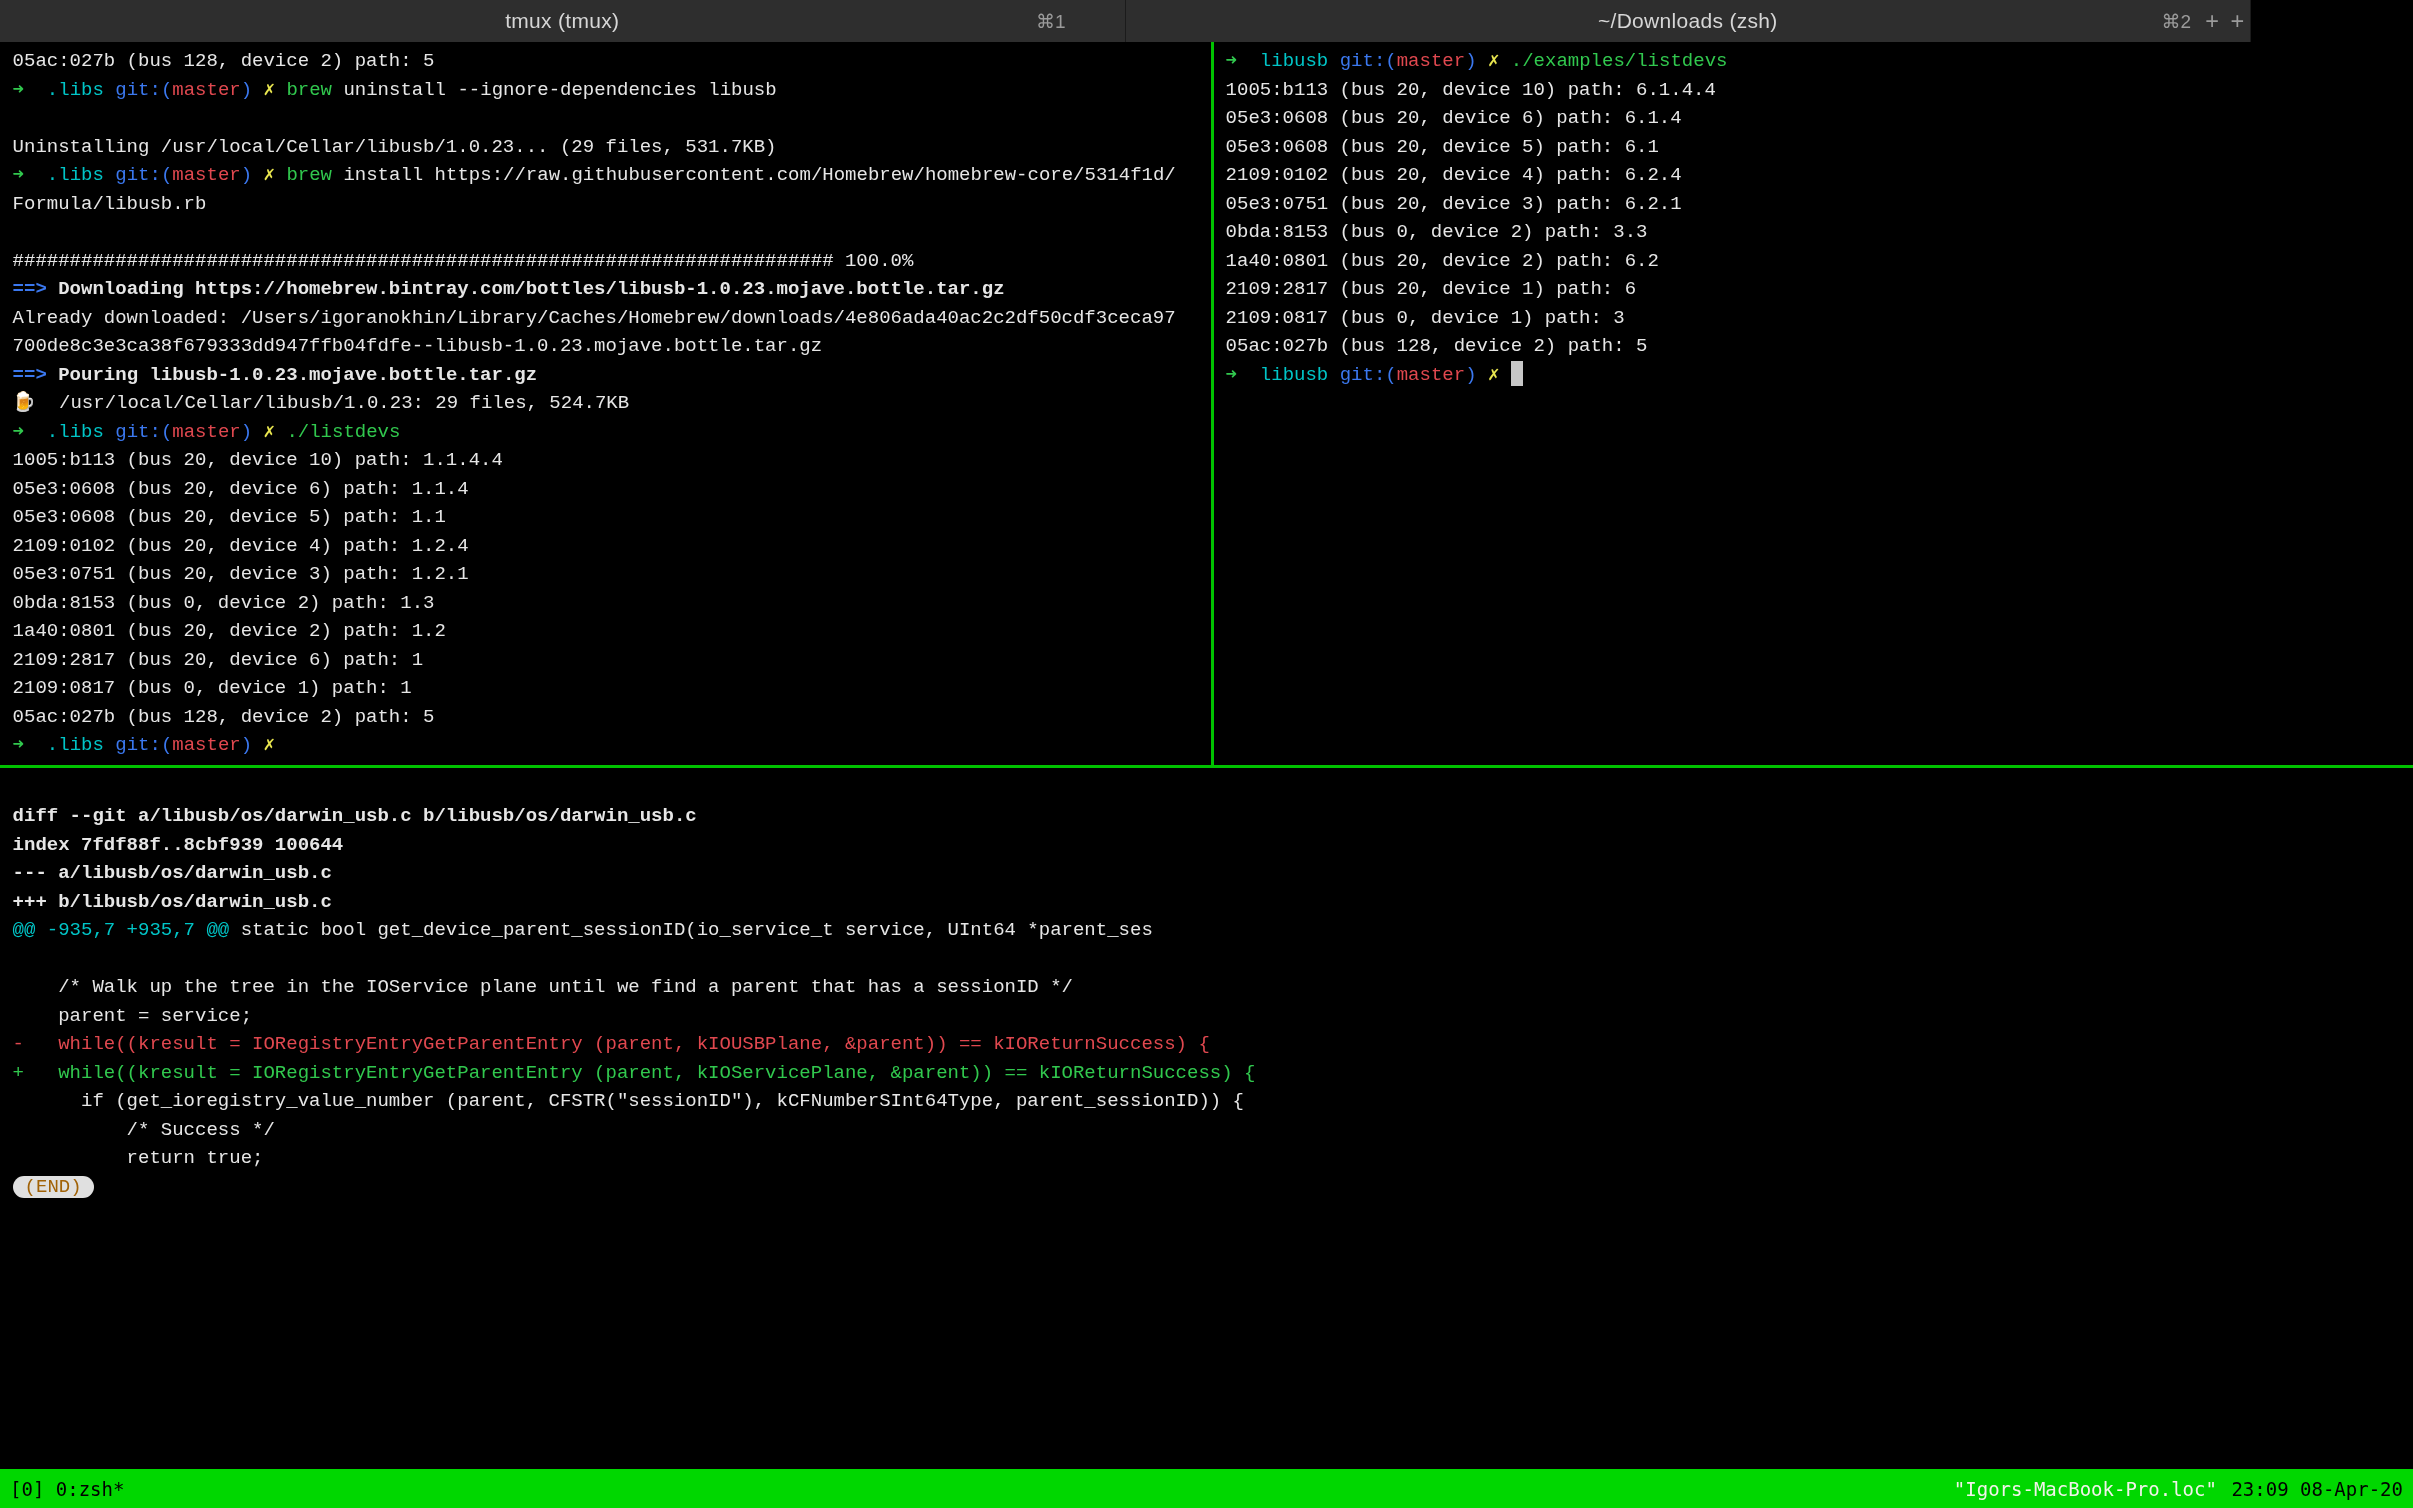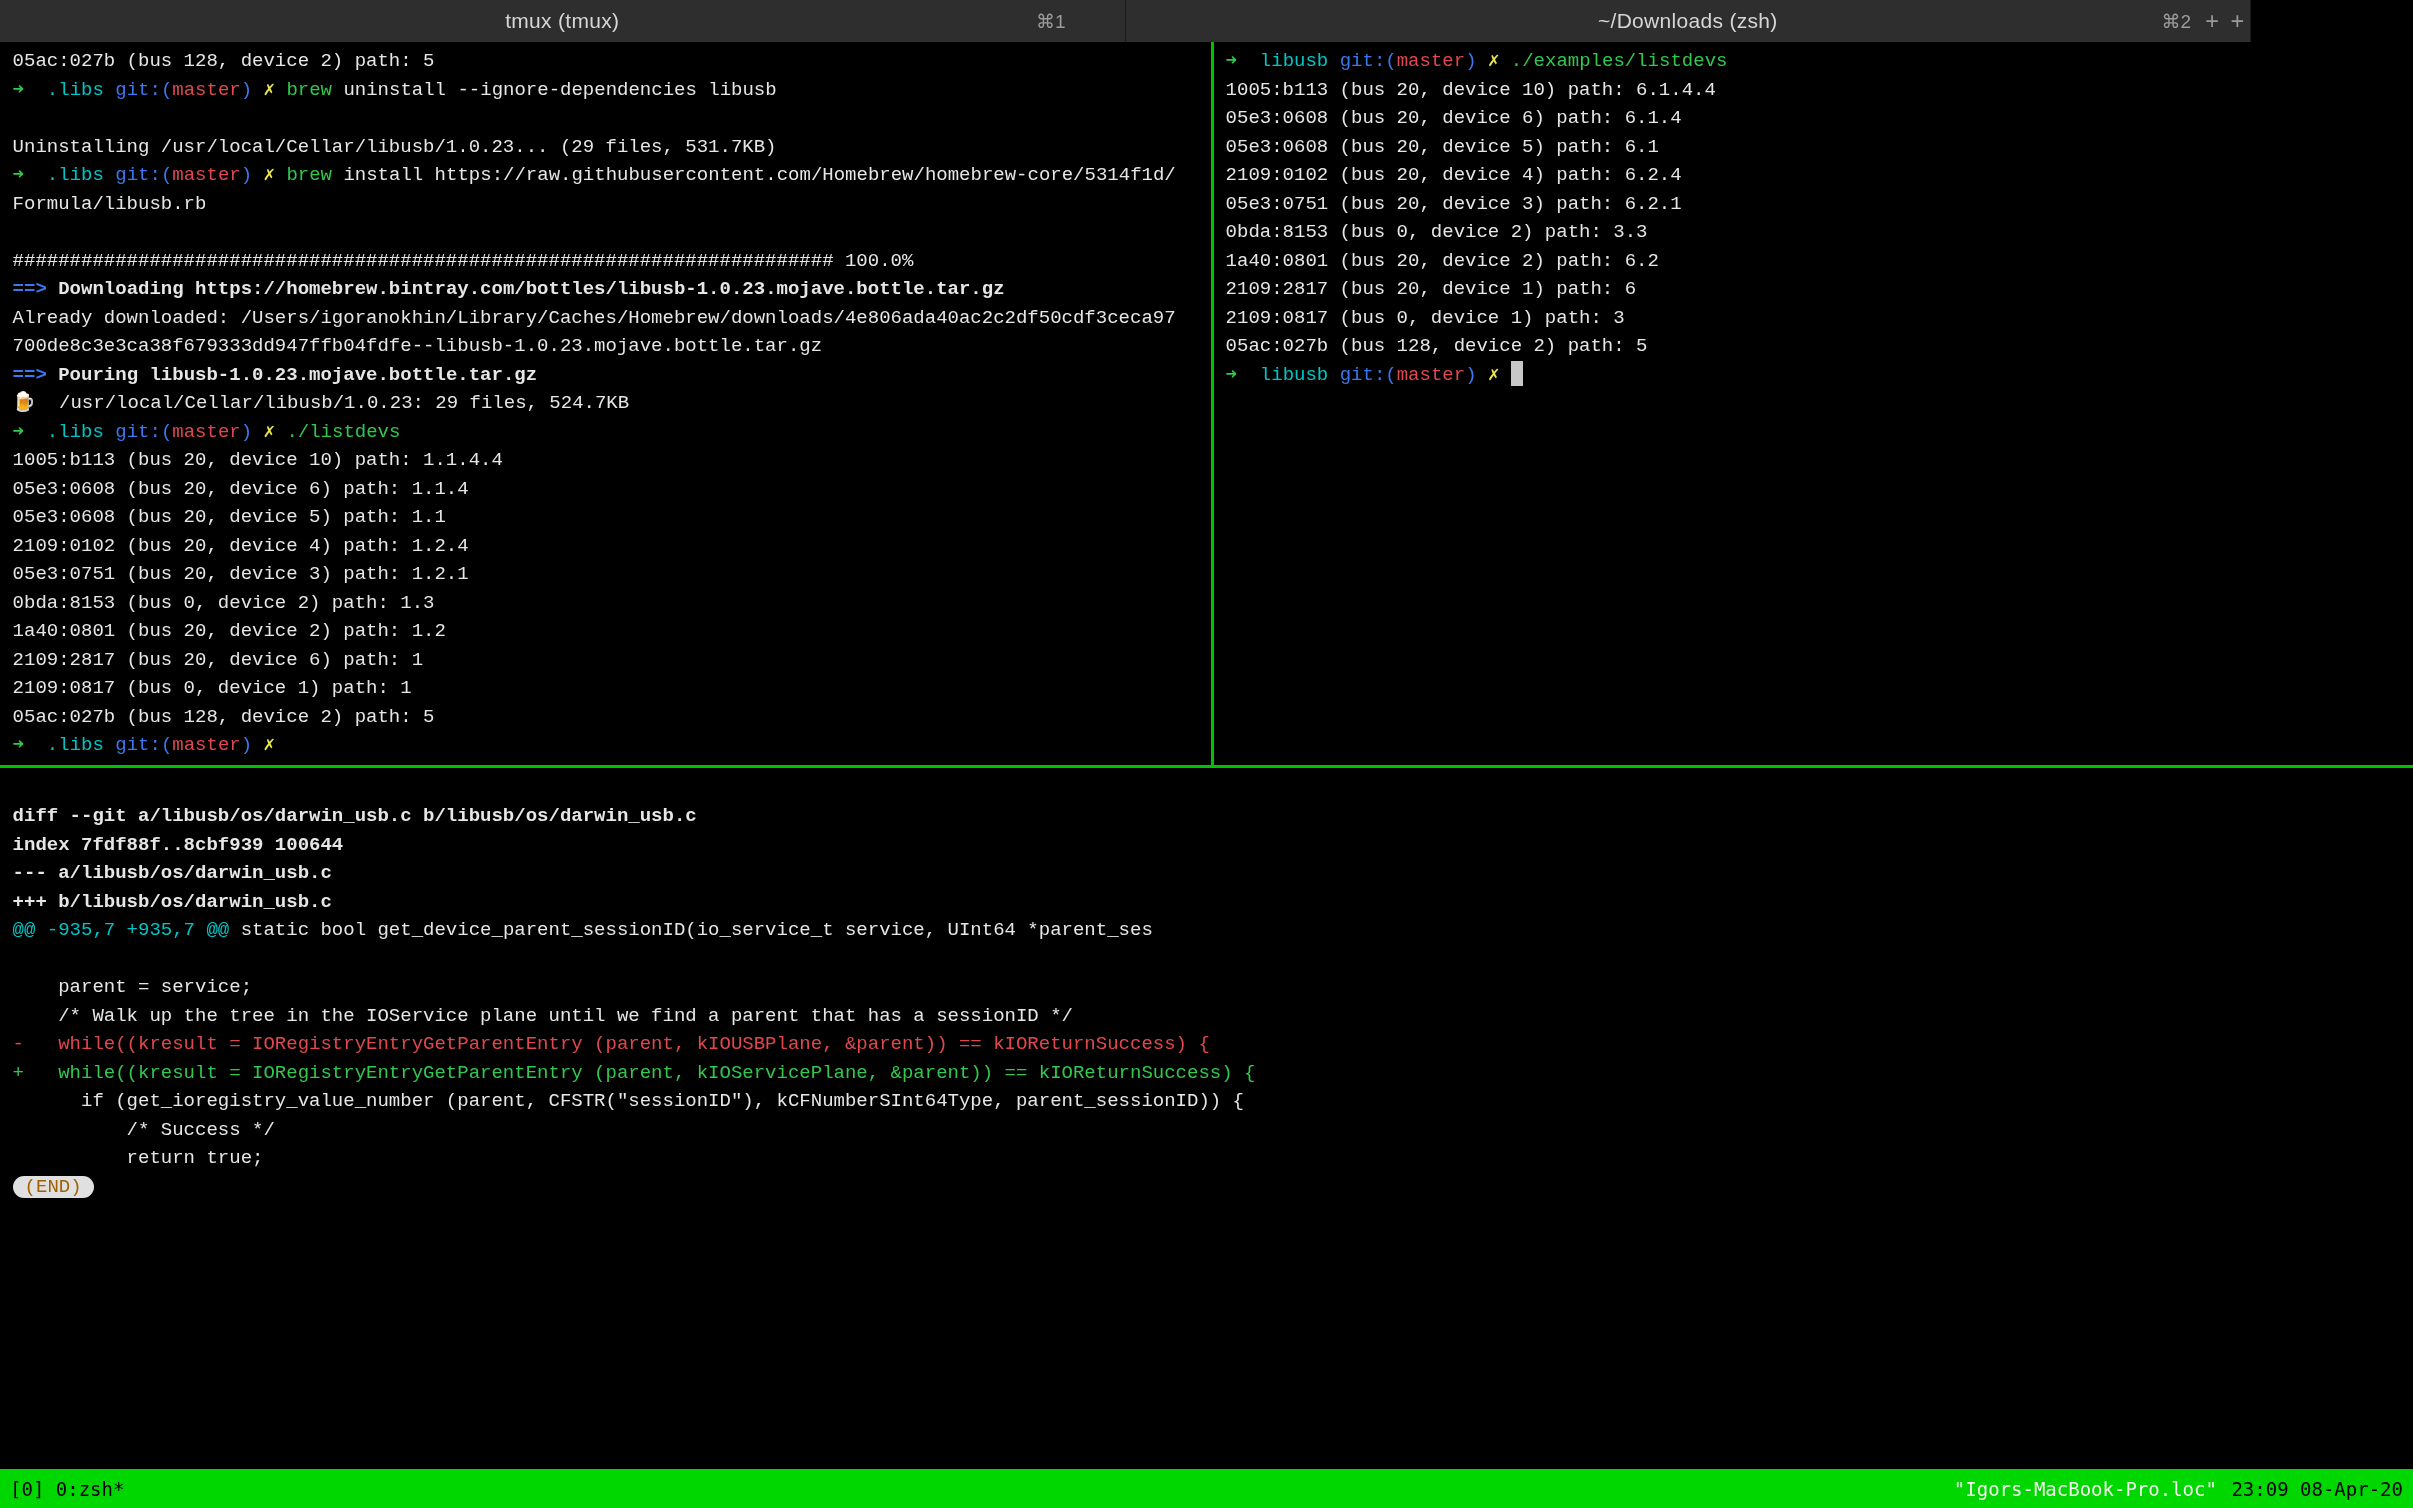--- a/index.html
+++ b/index.html
@@ -112,22 +112,22 @@
         <div class="tl"><span class="seg-green">➜</span><span class="seg-fg">  </span><span class="seg-cyan">libusb</span><span class="seg-fg"> </span><span class="seg-blue">git:(</span><span class="seg-red">master</span><span class="seg-blue">)</span><span class="seg-fg"> </span><span class="seg-yellow">✗</span><span class="seg-fg"> </span><span class="seg-cursor"> </span></div>
       </div>
     <div class="hdiv"></div>
     <div class="pane pane-bottom">
         <div class="tl"><span class="seg-boldfg">diff --git a/libusb/os/darwin_usb.c b/libusb/os/darwin_usb.c</span></div>
         <div class="tl"><span class="seg-boldfg">index 7fdf88f..8cbf939 100644</span></div>
         <div class="tl"><span class="seg-boldfg">--- a/libusb/os/darwin_usb.c</span></div>
         <div class="tl"><span class="seg-boldfg">+++ b/libusb/os/darwin_usb.c</span></div>
         <div class="tl"><span class="seg-cyan">@@ -935,7 +935,7 @@</span><span class="seg-fg"> static bool get_device_parent_sessionID(io_service_t service, UInt64 *parent_ses</span></div>
         <div class="tl"></div>
+        <div class="tl"><span class="seg-fg">    /* Walk up the tree in the IOService plane until we find a parent that has a sessionID */</span></div>
         <div class="tl"><span class="seg-fg">    parent = service;</span></div>
-        <div class="tl"><span class="seg-fg">    /* Walk up the tree in the IOService plane until we find a parent that has a sessionID */</span></div>
         <div class="tl"><span class="seg-red">-   while((kresult = IORegistryEntryGetParentEntry (parent, kIOUSBPlane, &amp;parent)) == kIOReturnSuccess) {</span></div>
         <div class="tl"><span class="seg-green">+   while((kresult = IORegistryEntryGetParentEntry (parent, kIOServicePlane, &amp;parent)) == kIOReturnSuccess) {</span></div>
         <div class="tl"><span class="seg-fg">      if (get_ioregistry_value_number (parent, CFSTR("sessionID"), kCFNumberSInt64Type, parent_sessionID)) {</span></div>
         <div class="tl"><span class="seg-fg">          /* Success */</span></div>
         <div class="tl"><span class="seg-fg">          return true;</span></div>
         <div class="tl"><span class="seg-end">(END)</span></div>
       </div>
   </div>
 
   <div class="statusbar">

